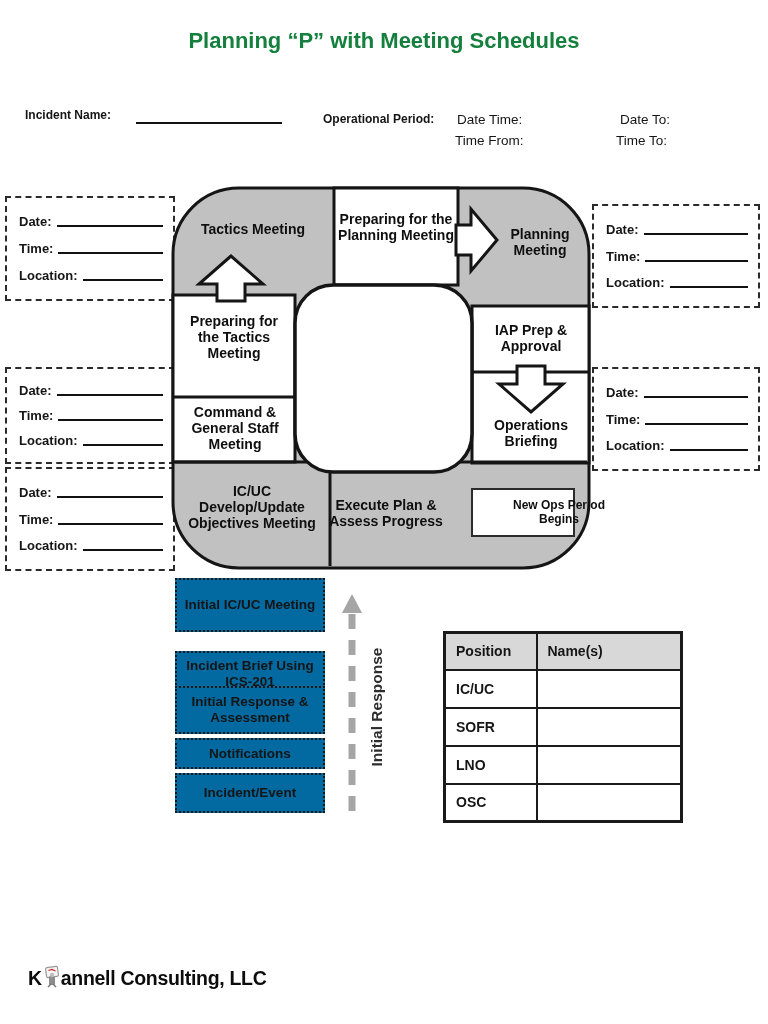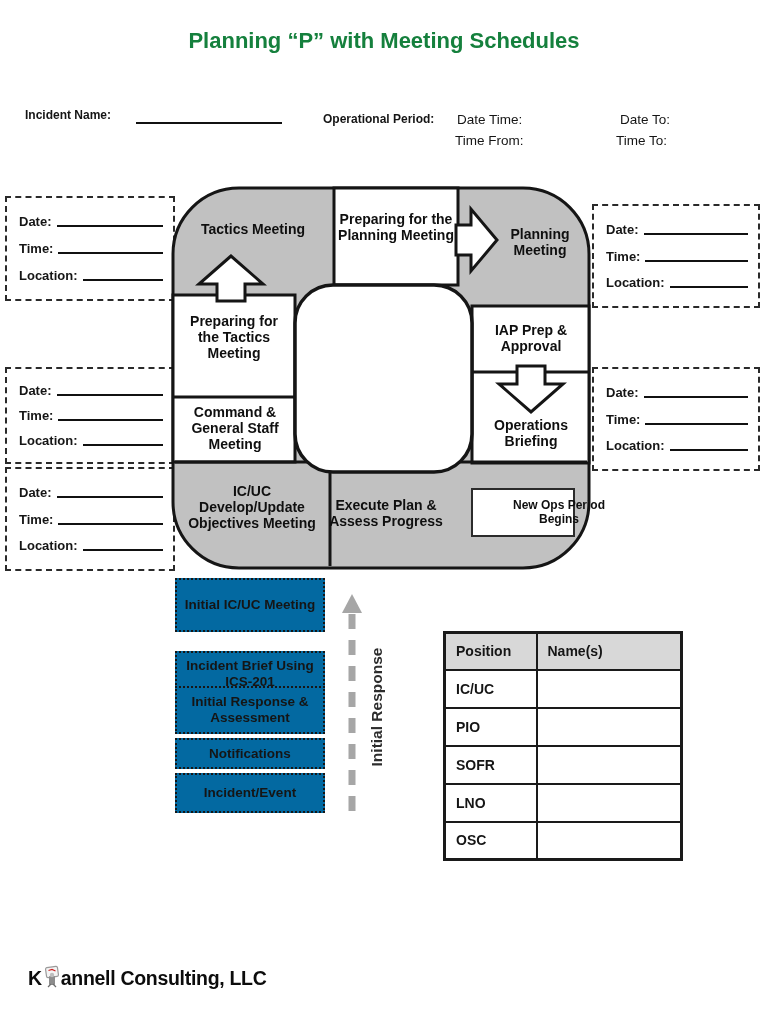--- a/index.html
+++ b/index.html
@@ -224,24 +224,20 @@
 <table id="position-table">
   <thead>
     <tr>
       <th>Position</th>
       <th>Name(s)</th>
     </tr>
   </thead>
   <tbody>
     <tr>
         <td class="pos">IC/UC</td>
-        <td class="name"></td>
-      </tr>
-    <tr>
-        <td class="pos">PIO</td>
         <td class="name"></td>
       </tr>
     <tr>
         <td class="pos">SOFR</td>
         <td class="name"></td>
       </tr>
     <tr>
         <td class="pos">LNO</td>
         <td class="name"></td>
       </tr>

